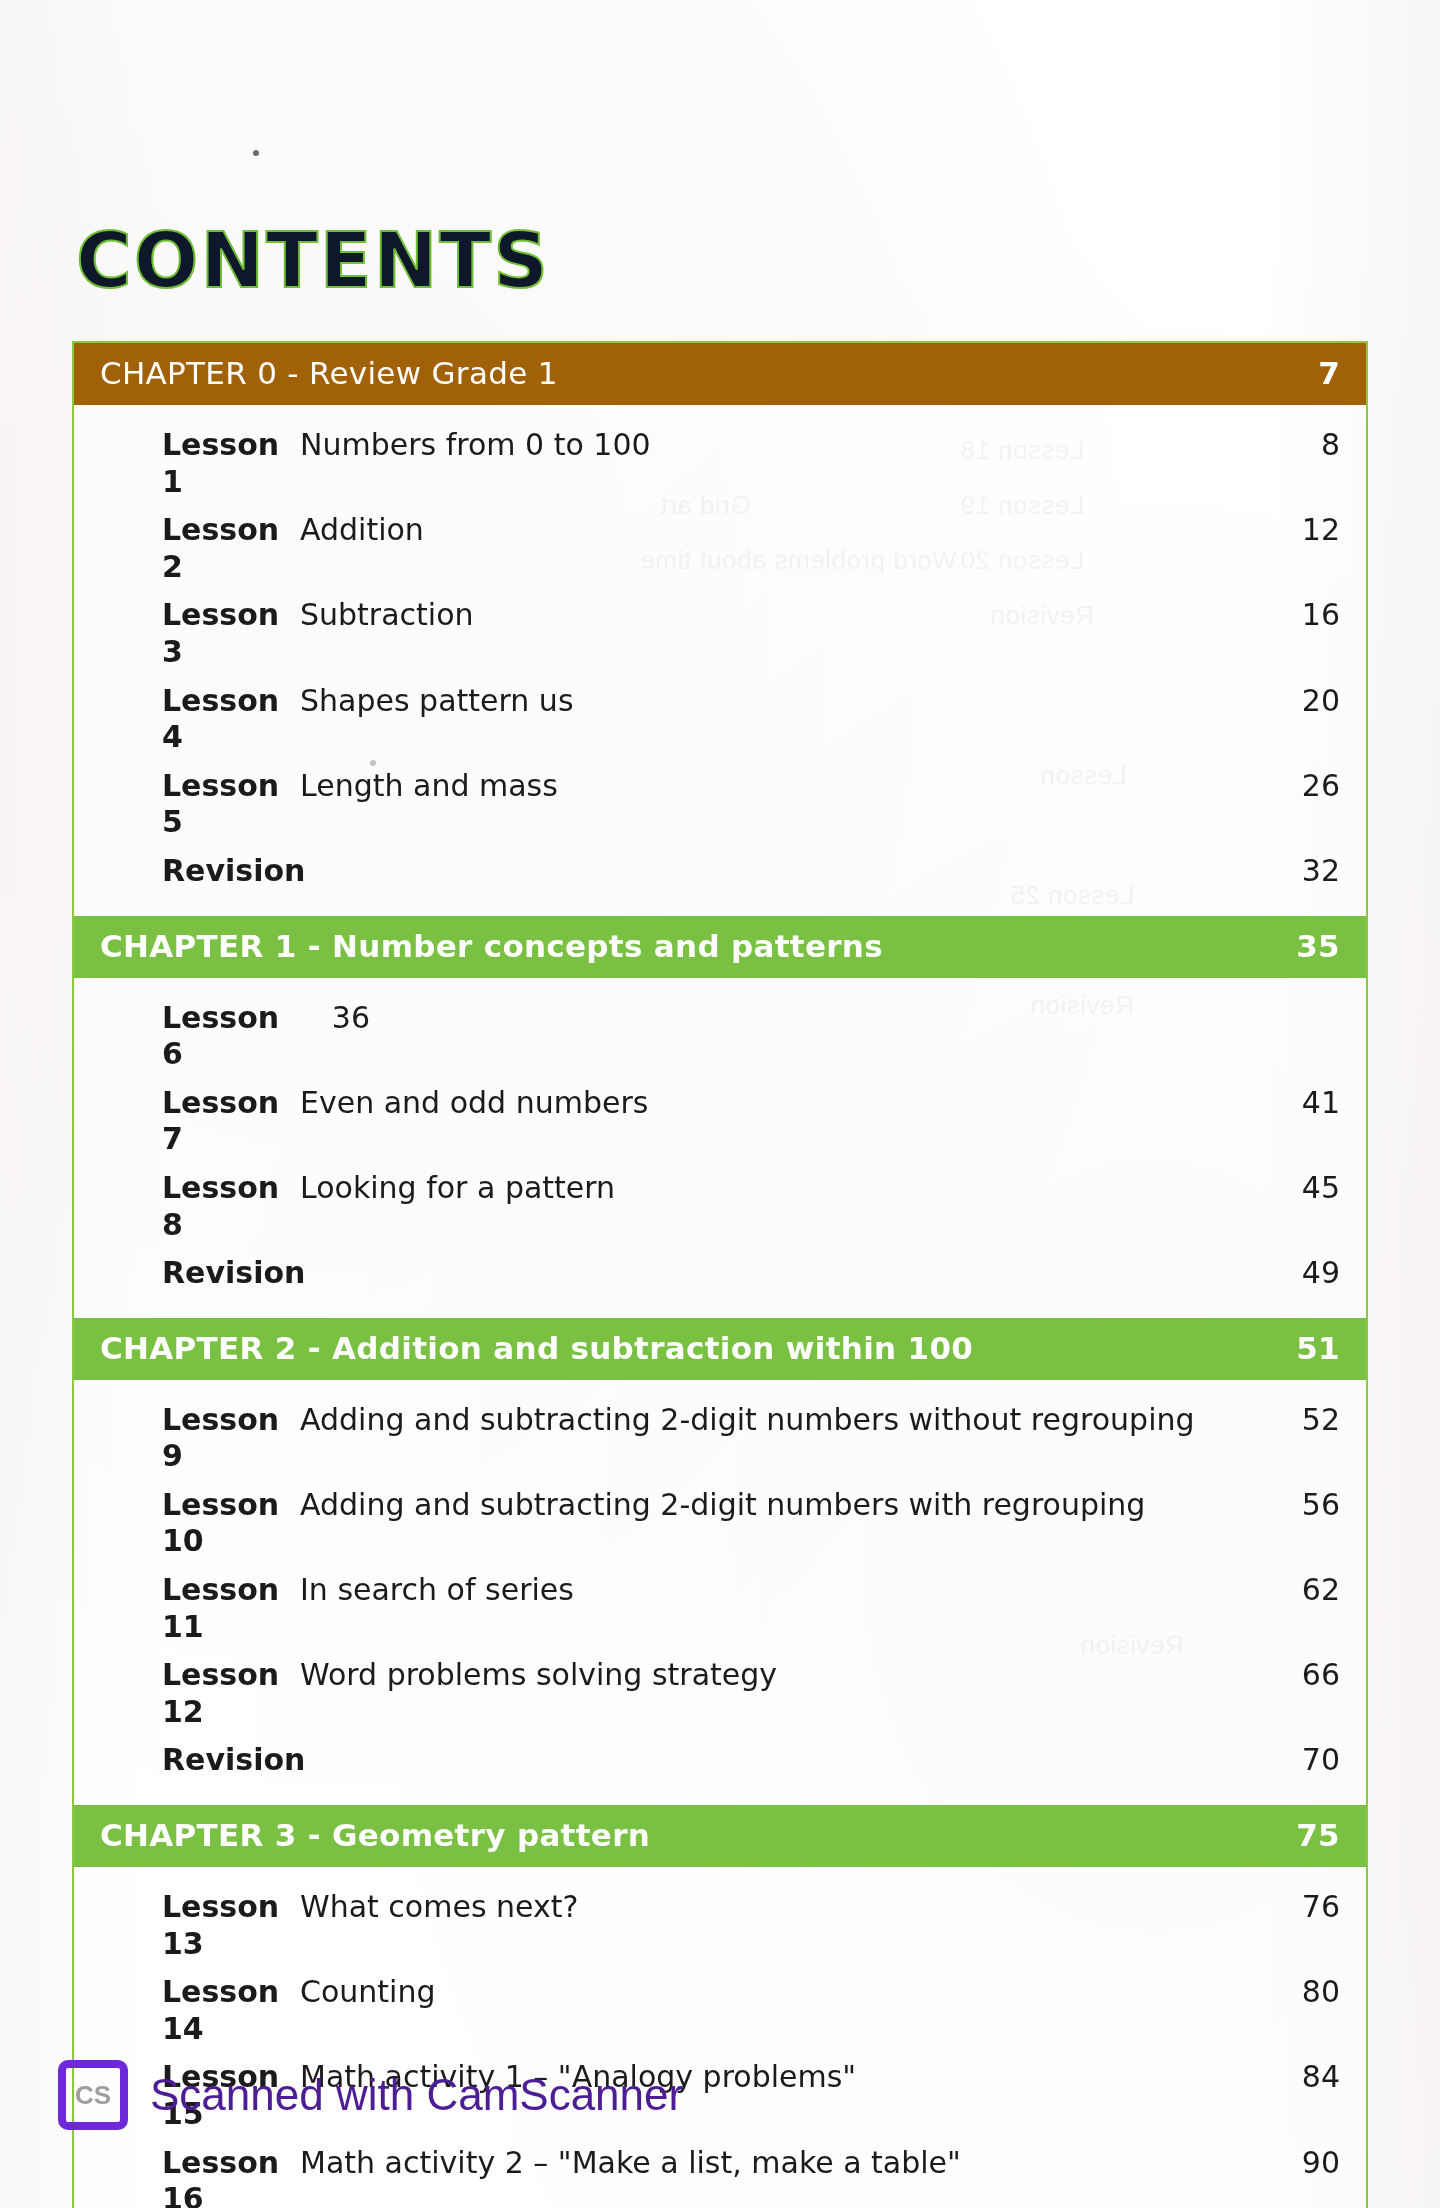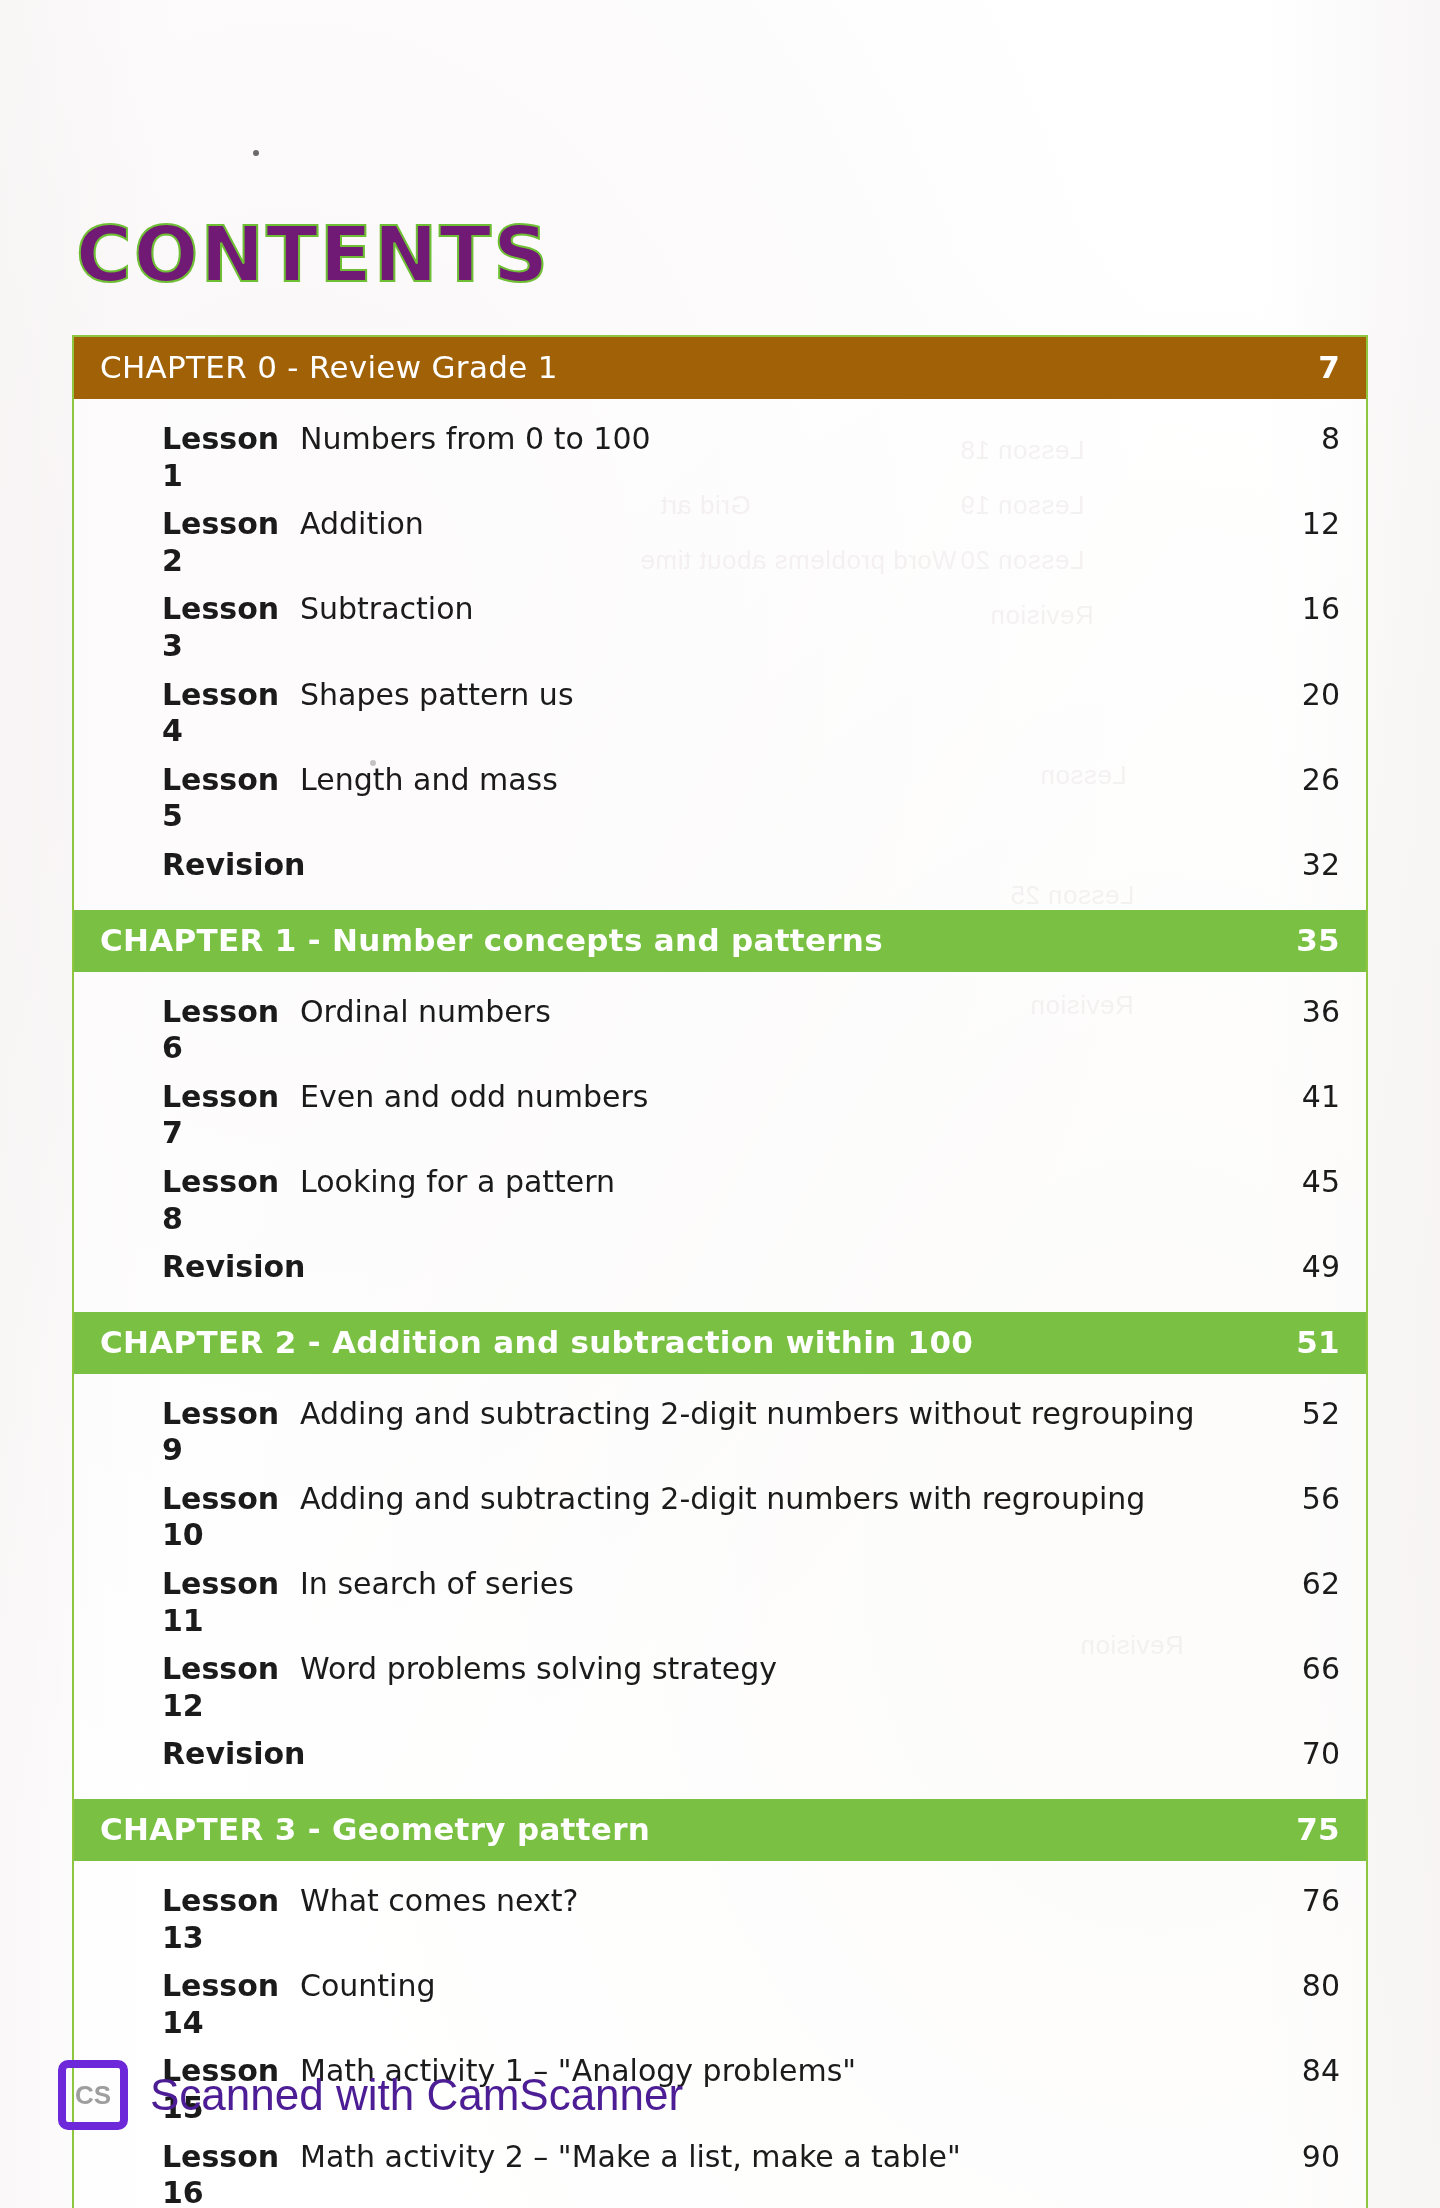--- a/index.html
+++ b/index.html
@@ -47,23 +47,23 @@
     left: 72px;
     top: 210px;
     width: 1296px;
   }
 
   .contents-title {
     font-family: "DejaVu Sans", sans-serif;
     font-weight: bold;
     font-size: 76px;
     letter-spacing: 2px;
-    color: #701a75;
+    color: #0f172a;
     -webkit-text-stroke: 2px #6fbf35;
-    margin: 0 0 36px 4px;
+    margin: 6px 0 36px 4px;
     text-shadow: 1px 1px 0 rgba(120,190,60,0.35);
   }
 
   .toc-box {
     border: 2px solid #8dc63f;
     background: rgba(255,255,255,0.55);
   }
 
   .chapter-bar {
     background: #a16207;
@@ -223,21 +223,20 @@
         </div>
       </div>
 
       <div class="chapter-bar alt bold-title">
         <span class="ch-title">CHAPTER 1 - Number concepts and patterns</span>
         <span class="ch-page">35</span>
       </div>
       <div class="lessons">
         <div class="lesson-row">
           <span class="lesson-label">Lesson 6</span>
-          <span class="lesson-title">Ordinal numbers</span>
           <span class="lesson-page">36</span>
         </div>
         <div class="lesson-row">
           <span class="lesson-label">Lesson 7</span>
           <span class="lesson-title">Even and odd numbers</span>
           <span class="lesson-page">41</span>
         </div>
         <div class="lesson-row">
           <span class="lesson-label">Lesson 8</span>
           <span class="lesson-title">Looking for a pattern</span>

